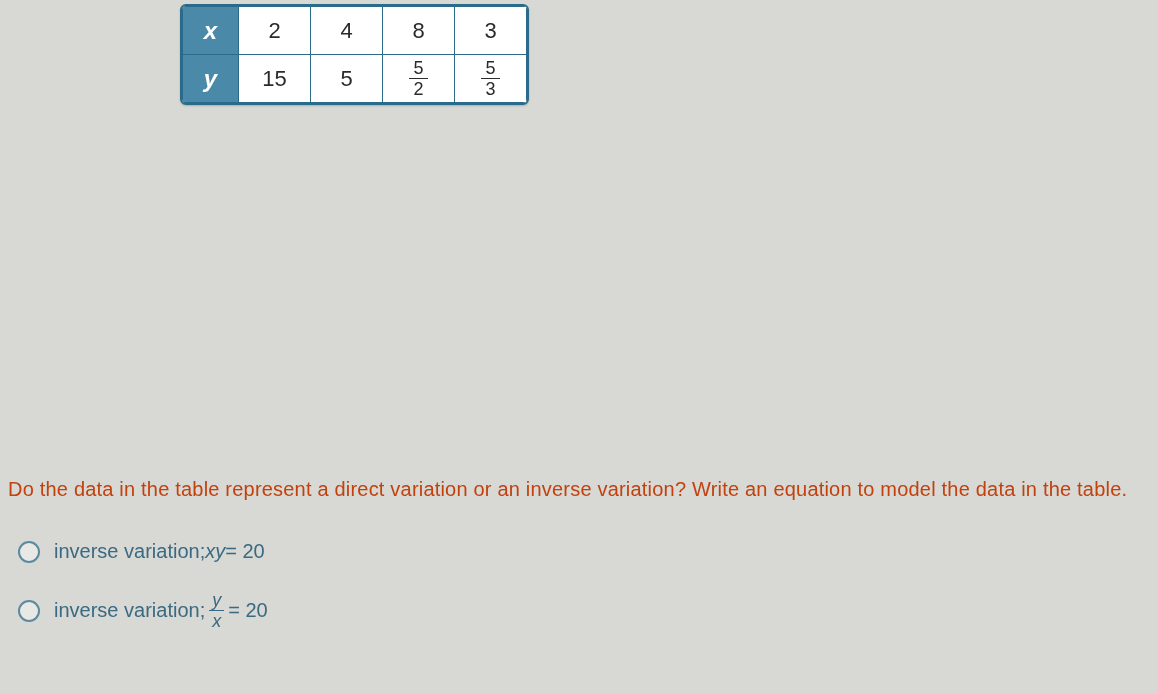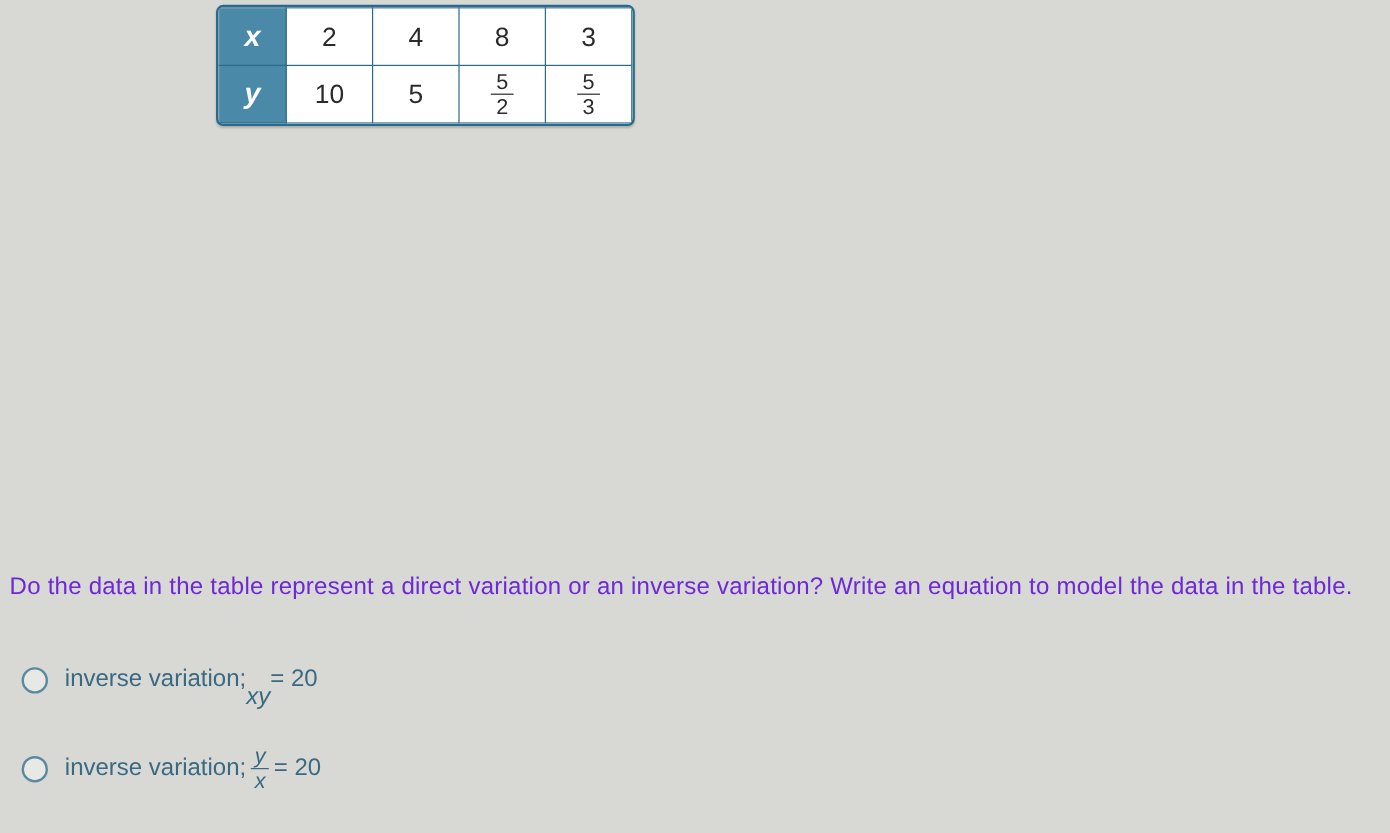--- a/index.html
+++ b/index.html
@@ -47,21 +47,21 @@
     font-size: 18px;
     line-height: 1;
     vertical-align: middle;
   }
   .frac .num { border-bottom: 1.5px solid #2b2b2b; padding: 0 4px 1px; }
   .frac .den { padding: 1px 4px 0; }
   .question {
     position: absolute;
     left: 8px;
     top: 478px;
-    color: #6d28d9;
+    color: #c2410c;
     font-size: 20px;
     letter-spacing: .2px;
   }
   .options {
     position: absolute;
     left: 18px;
     top: 540px;
   }
   .opt {
     display: flex;
@@ -84,38 +84,38 @@
     flex-direction: column;
     align-items: center;
     vertical-align: middle;
     font-size: 18px;
     line-height: 1;
     margin: 0 4px;
   }
   .eq-frac .num { border-bottom: 1.5px solid #3a6a82; padding: 0 3px 1px; font-style: italic; }
   .eq-frac .den { padding: 1px 3px 0; font-style: italic; }
   .opt .label-text { display: inline-flex; align-items: center; }
-  .italic { font-style: italic; margin-top: 30px; }
+  .italic { font-style: italic; }
 </style>
 </head>
 <body>
 
 <div class="table-wrap">
   <table class="data-table">
     <tbody>
         <tr>
       <td class="hdr">x</td>
       <td>2</td>
       <td>4</td>
       <td>8</td>
       <td>3</td>
     </tr>
     <tr>
       <td class="hdr">y</td>
-      <td>10</td>
+      <td>15</td>
       <td>5</td>
       <td>
         <span class="frac">
           <span class="num">5</span>
           <span class="den">2</span>
         </span>
       </td>
       <td>
         <span class="frac">
           <span class="num">5</span>

